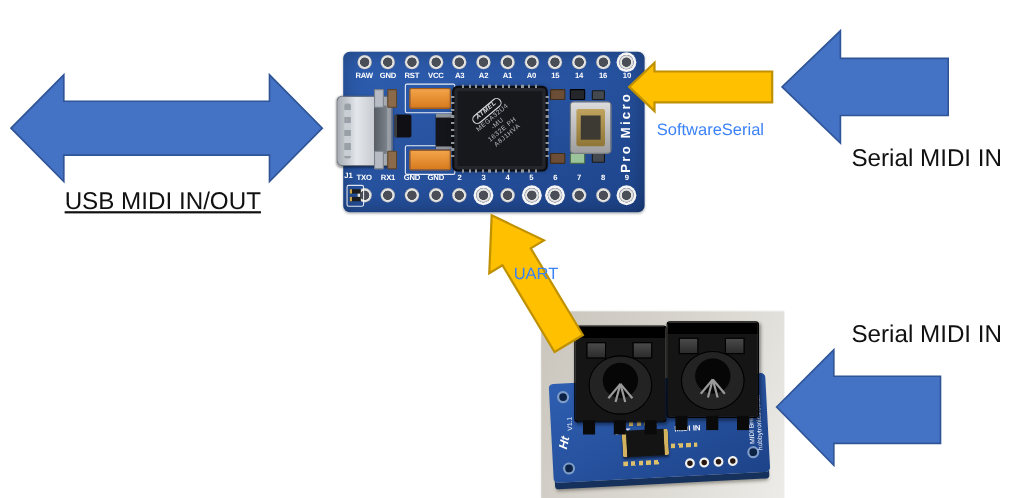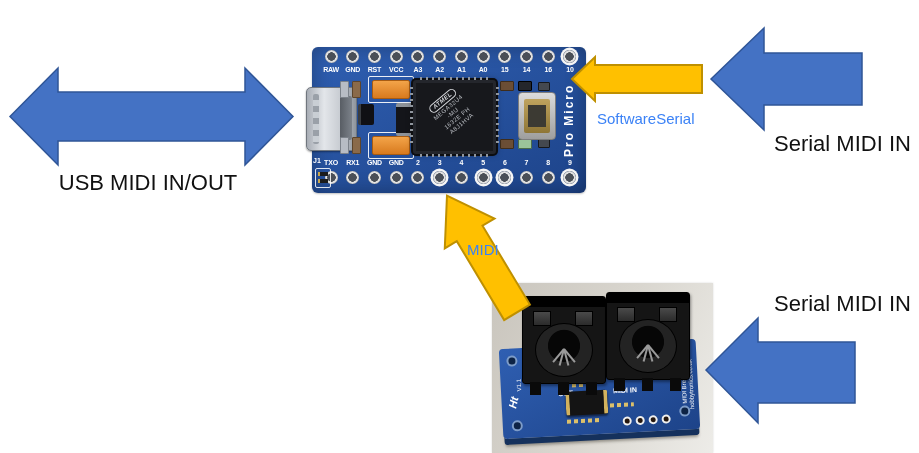--- a/index.html
+++ b/index.html
@@ -80,36 +80,36 @@
   .din-leg{position:absolute;width:11px;height:13px;background:#0a0a0a;z-index:2;}
 </style>
 </head>
 <body>
 
 <div id="canvas">
 
   <svg class="arrow" style="left:10px;top:68px;" width="283" height="97" viewBox="0 0 283 97">
     <polygon class="arr-blue" points="0,48.5 48,0 48,24 235,24 235,0 283,48.5 235,97 235,73 48,73 48,97" stroke-width="1.5" fill="#4472C4" stroke="#2F5597"></polygon>
   </svg>
-  <div class="abs big-label" style="left:57px;top:170px;width:182px;text-align:center;">USB MIDI IN/OUT</div>
+  <div class="abs big-label" style="left:57px;top:170px;width:182px;text-align:center;text-decoration:underline;">USB MIDI IN/OUT</div>
 
   <svg class="arrow" style="left:572px;top:57px;" width="130" height="44" viewBox="0 0 130 44">
     <polygon class="arr-yellow" points="0,22 23,0 23,8 130,8 130,36 23,36 23,44" stroke-width="2" fill="#FFC000" stroke="#BF9000"></polygon>
   </svg>
   <div class="abs small-label" style="left:597px;top:110px;">SoftwareSerial</div>
 
   <svg class="arrow" style="left:711px;top:28px;" width="151" height="102" viewBox="0 0 151 102">
     <polygon class="arr-blue" points="0,51 53,0 53,25 151,25 151,77 53,77 53,102" stroke-width="1.5" fill="#4472C4" stroke="#2F5597"></polygon>
   </svg>
   <div class="abs big-label" style="left:774px;top:131px;">Serial MIDI IN</div>
 
   <svg class="arrow" style="left:453px;top:186px;transform:rotate(-31deg);" width="58" height="136" viewBox="0 0 58 136">
     <polygon class="arr-yellow" points="29,0 58,44 44,44 44,136 14,136 14,44 0,44" stroke-width="2" fill="#FFC000" stroke="#BF9000"></polygon>
   </svg>
-  <div class="abs small-label" style="left:467px;top:241px;z-index:4;">MIDI</div>
+  <div class="abs small-label" style="left:467px;top:241px;z-index:4;">UART</div>
 
   <svg class="arrow" style="left:706px;top:318px;" width="149" height="105" viewBox="0 0 149 105">
     <polygon class="arr-blue" points="0,52 52,0 52,24 149,24 149,85 52,85 52,105" stroke-width="1.5" fill="#4472C4" stroke="#2F5597"></polygon>
   </svg>
   <div class="abs big-label" style="left:774px;top:291px;">Serial MIDI IN</div>
 
   <div class="abs" id="promicro" style="background: linear-gradient(155deg, rgb(47, 95, 178), rgb(29, 67, 137));">
     <div class="abs" id="usb"></div>
 
     <div>

